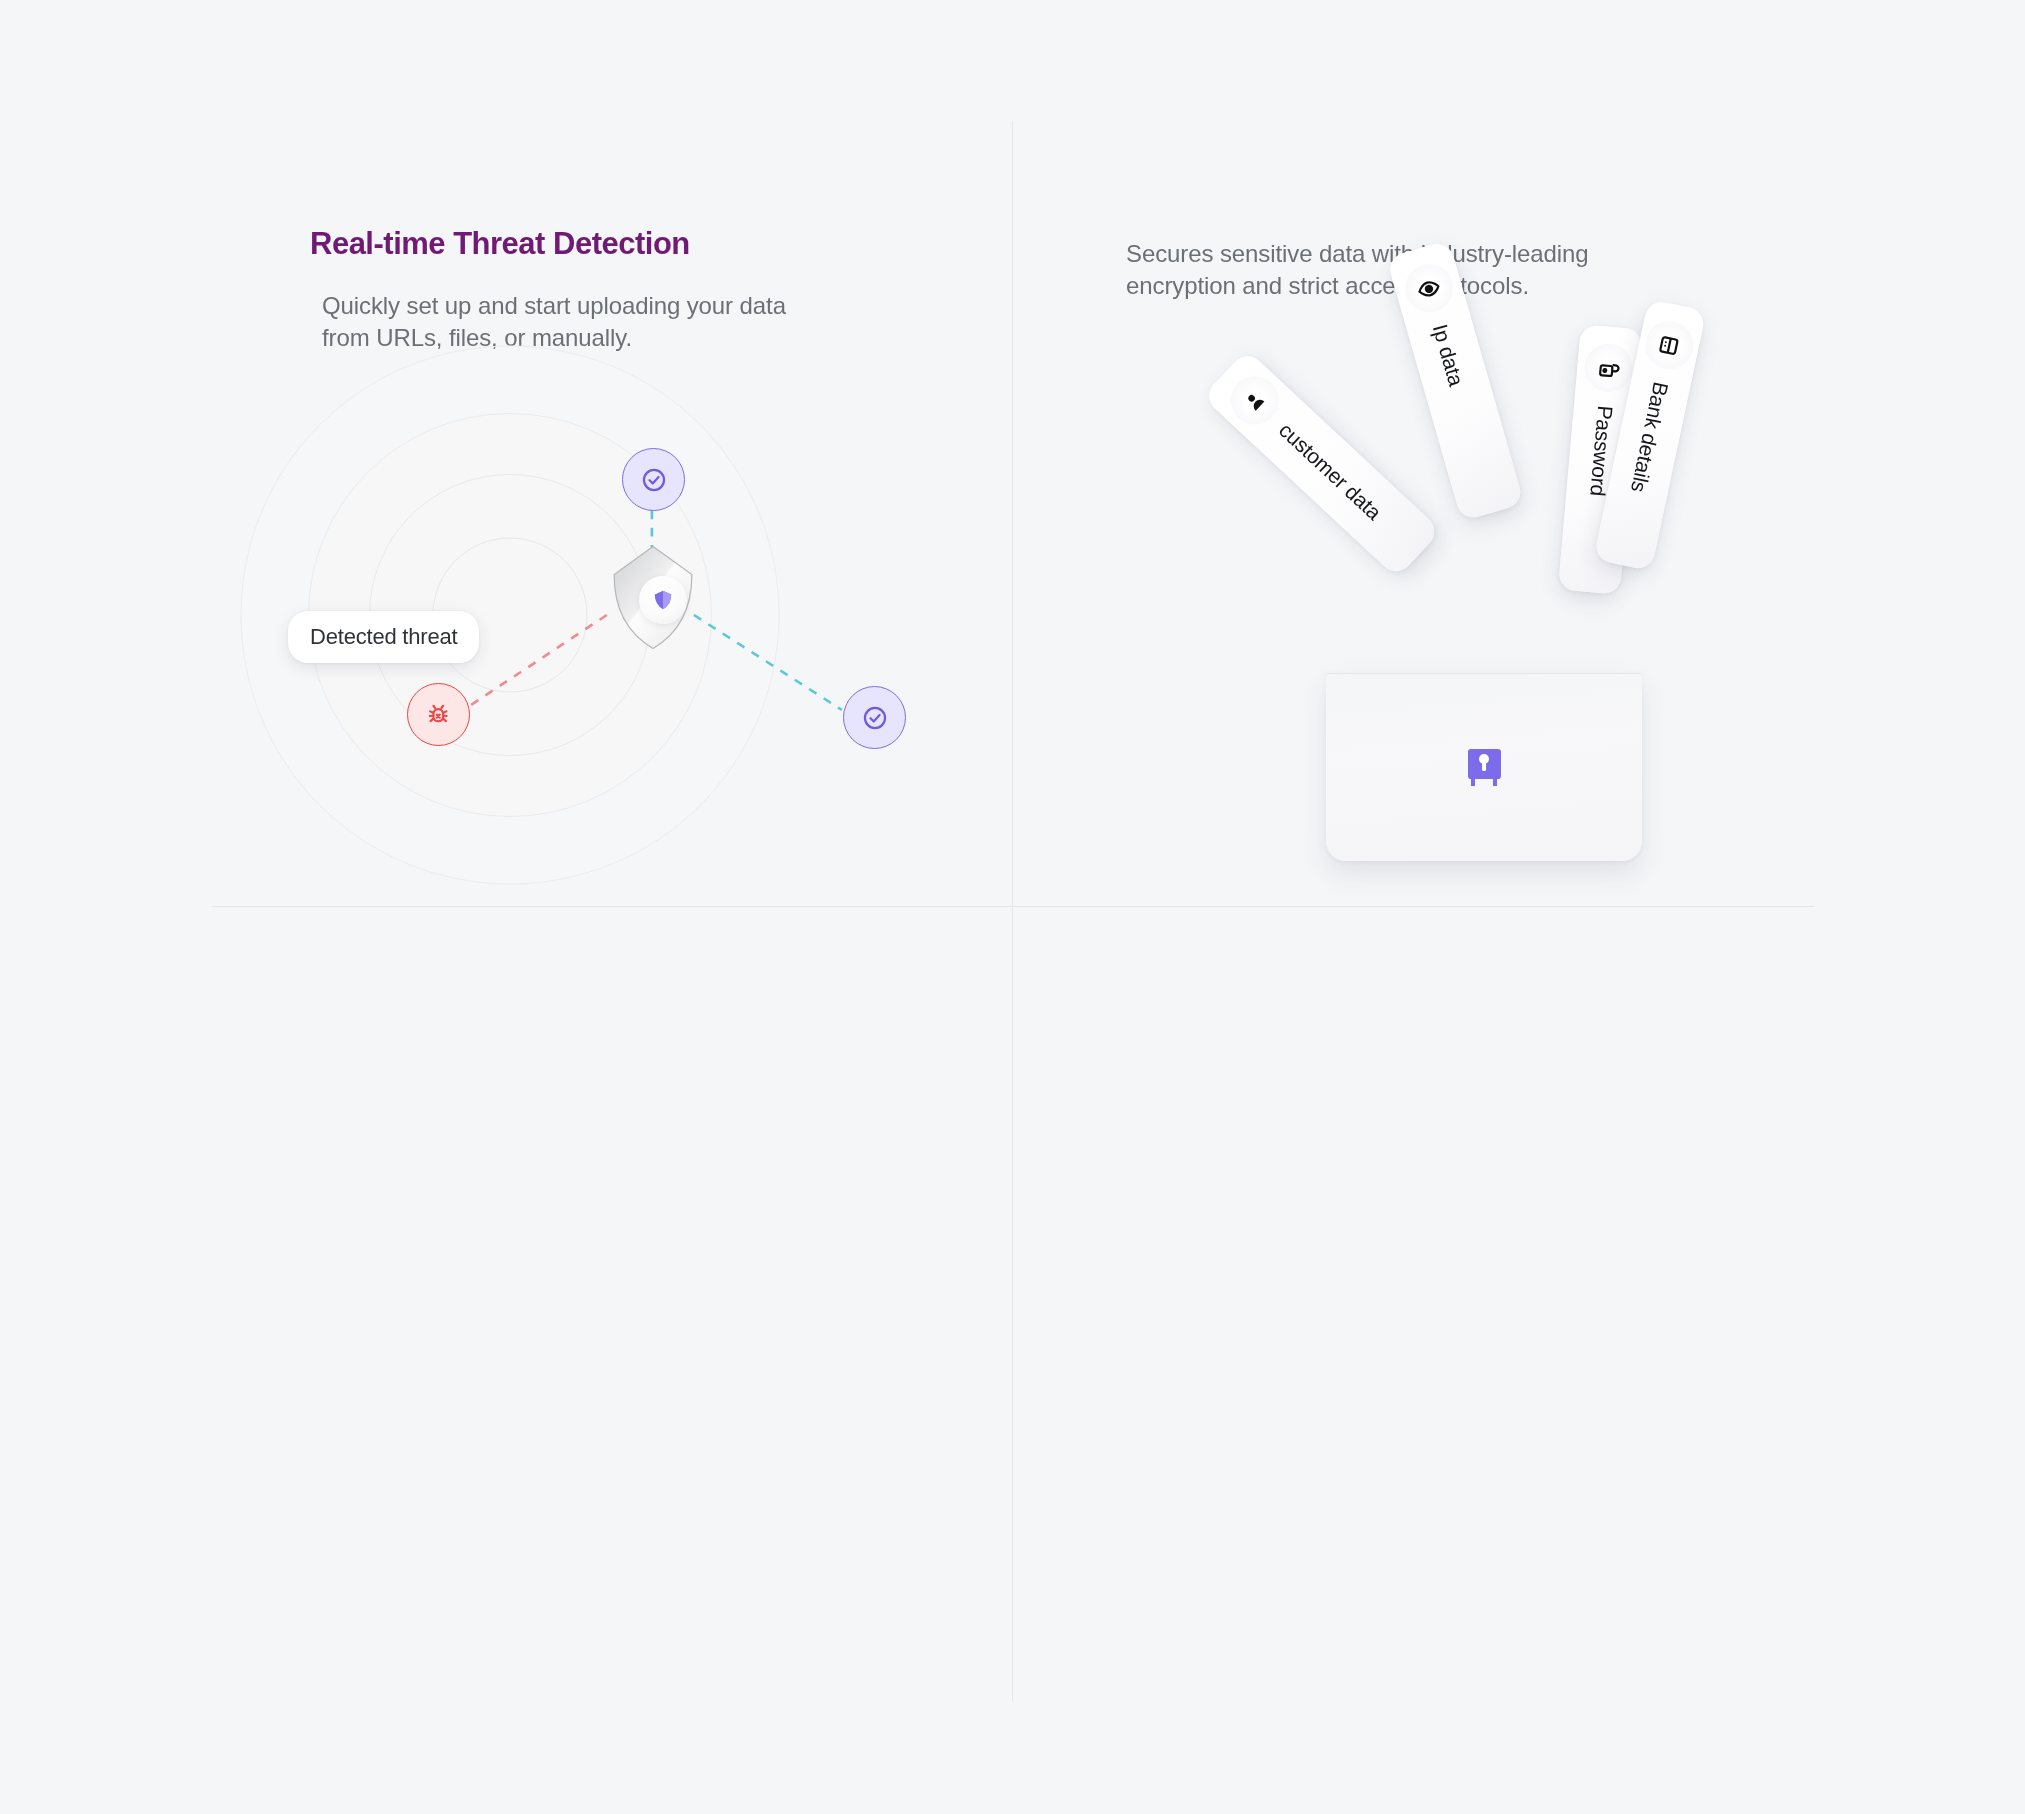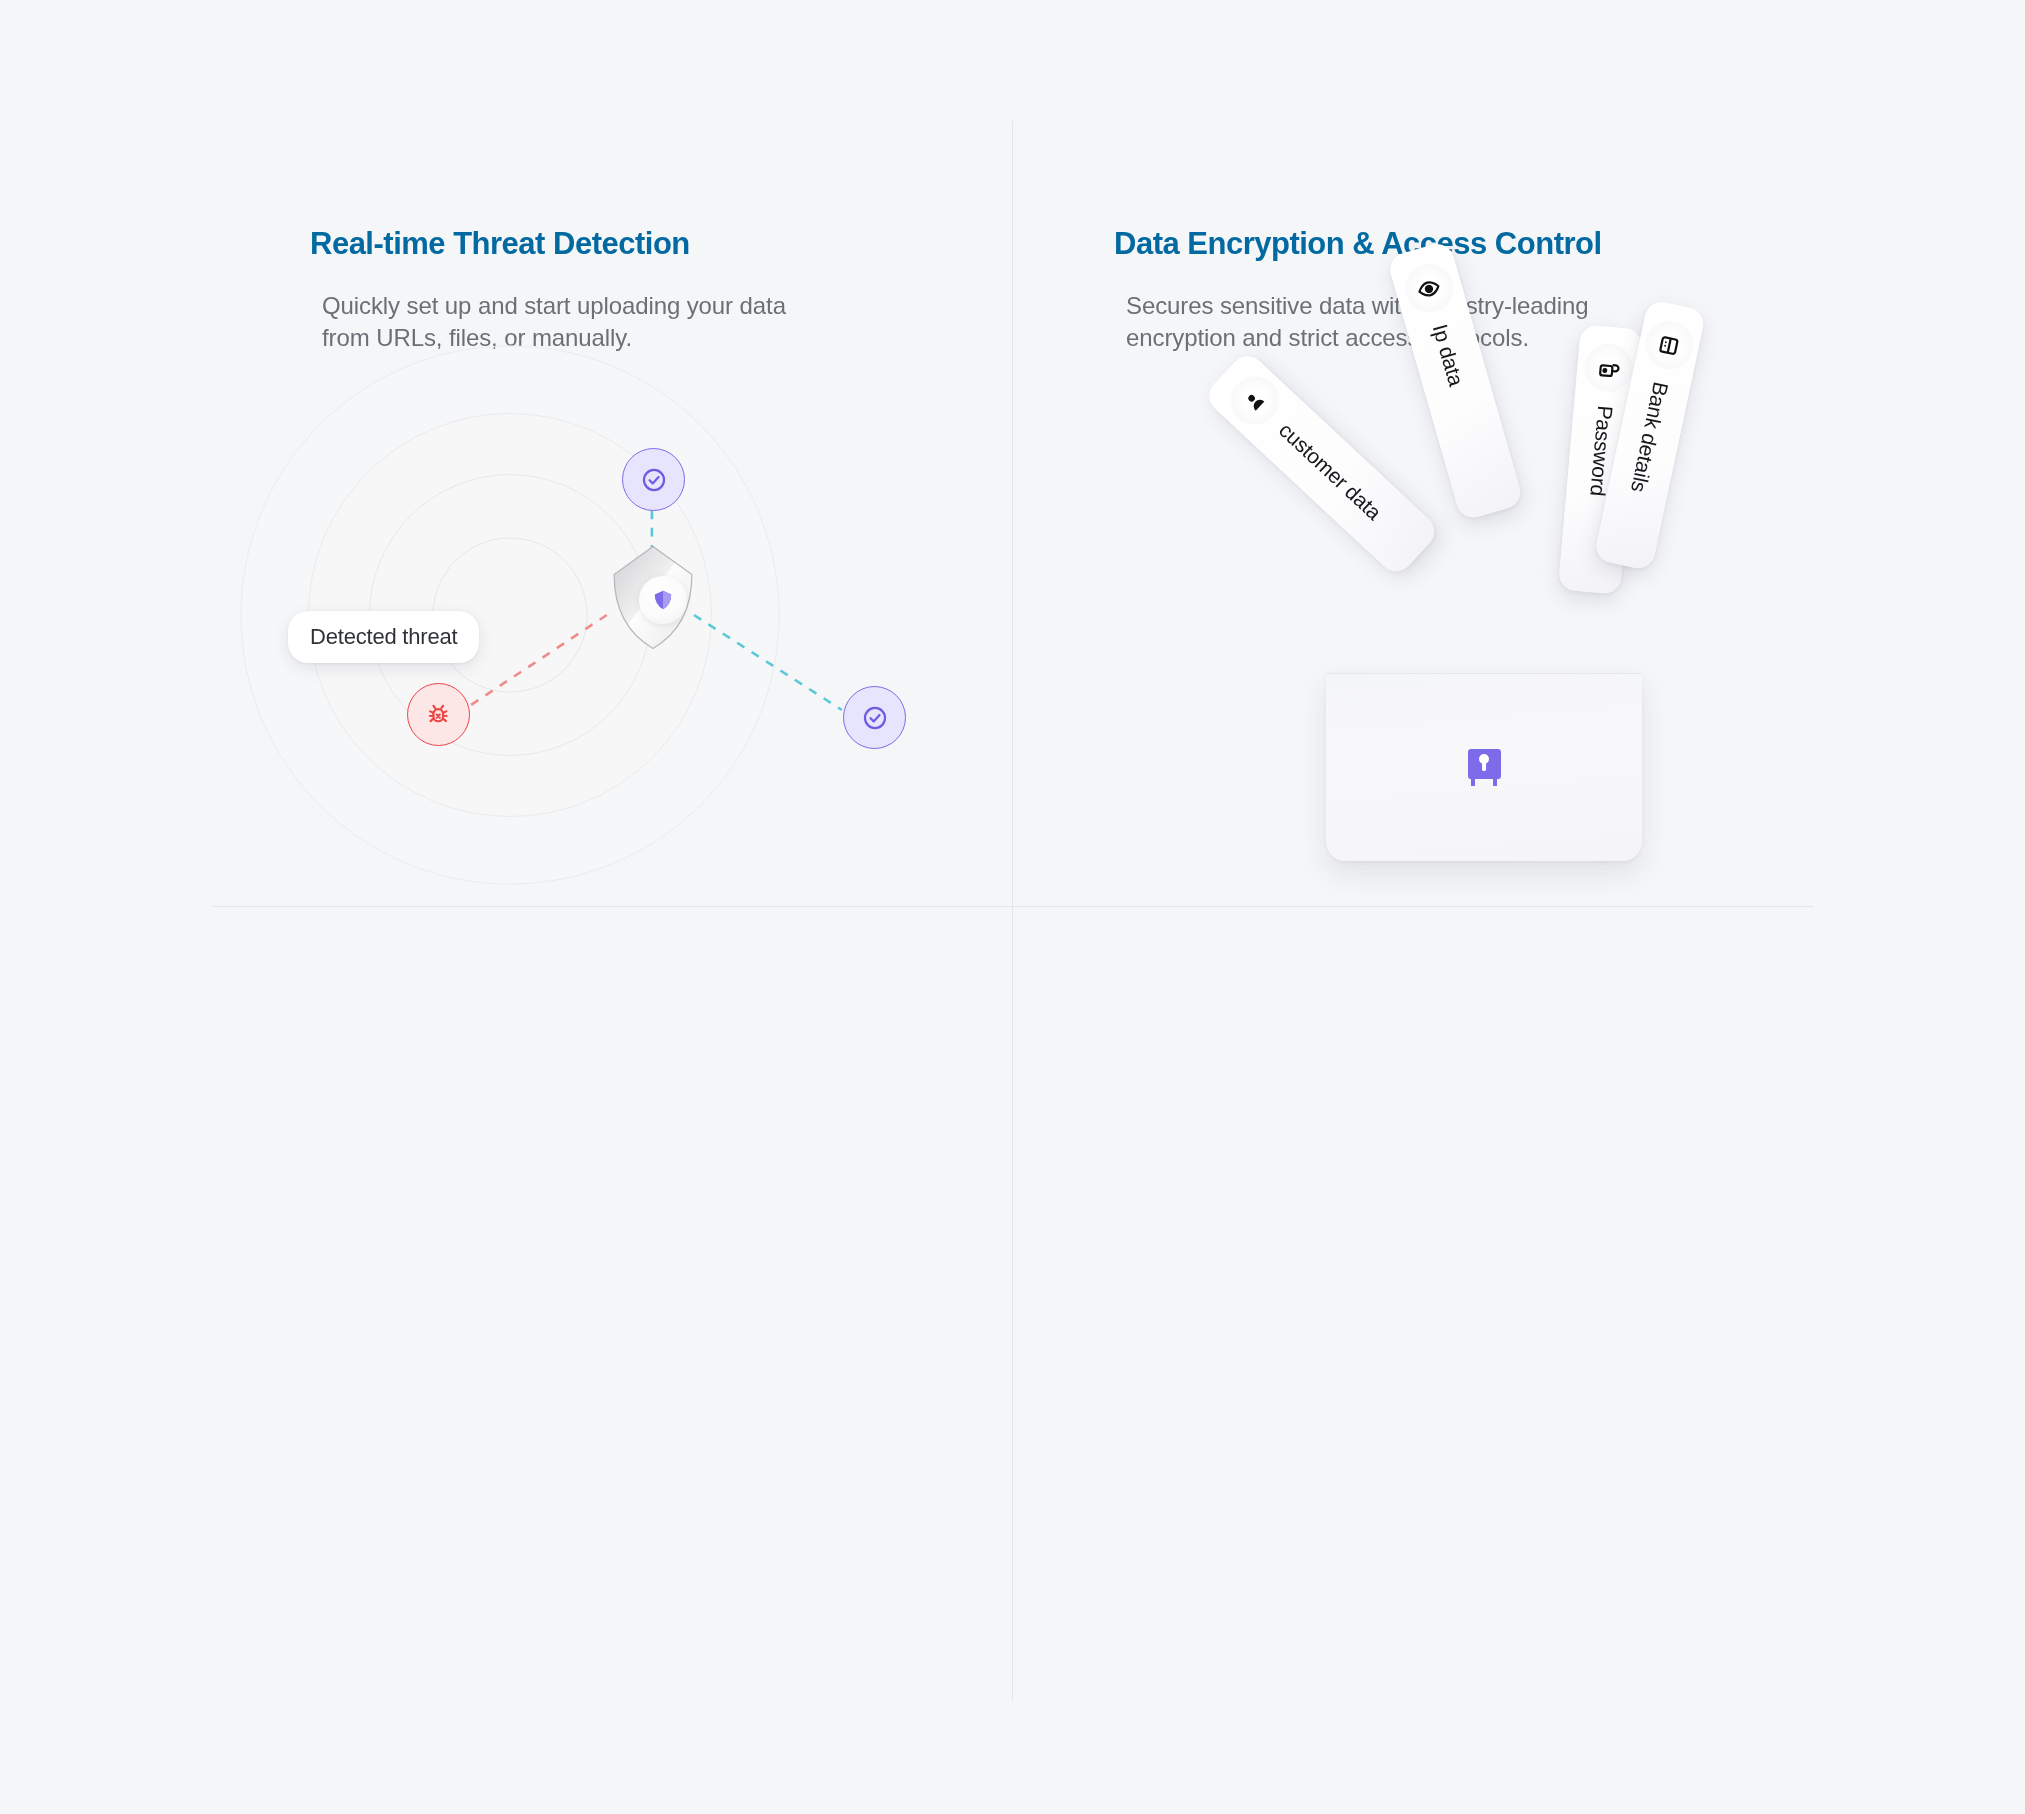--- a/index.html
+++ b/index.html
@@ -20,21 +20,21 @@
   
   .div-v{position:absolute;left:1012px;top:121px;width:1.2px;height:1580px;background:#e4e6ea;}
   .div-h{position:absolute;left:212px;top:906px;width:1602px;height:1.2px;background:#e4e6ea;}
 
   .head{position:absolute;}
   .head h2{
     margin:0 0 28px 0;
     font-size:31px;
     font-weight:700;
     letter-spacing:-0.5px;
-    color:#0369a1;
+    color:#701a75;
     line-height:1.15;
   }
   .head p{
     margin:12px;
     font-size:24px;
     line-height:1.35;
     color:#6b7076;
     letter-spacing:-0.1px;
     max-width:514px;
     white-space:pre-line;
@@ -199,21 +199,20 @@
           <path d="M10.6 12.3 L13.4 15.1 M13.4 12.3 L10.6 15.1"></path>
         </svg>
       </div>
 
       <div class="tooltip">Detected threat</div>
     </div>
   </section>
 
   <section class="panel p2">
     <div class="head">
-      <h2>Data Encryption &amp; Access Control</h2>
       <p>Secures sensitive data with industry-leading
 encryption and strict access protocols.</p>
     </div>
 
     <div class="vaultwrap">
 
       <div class="tag tag-customer">
         <span class="tagicon">
           <svg viewBox="0 0 24 24" width="23" height="23" fill="none" stroke="#111" stroke-width="2.3" stroke-linecap="round">
             <circle cx="12" cy="7.4" r="3.4" fill="#111" stroke="none"></circle>

